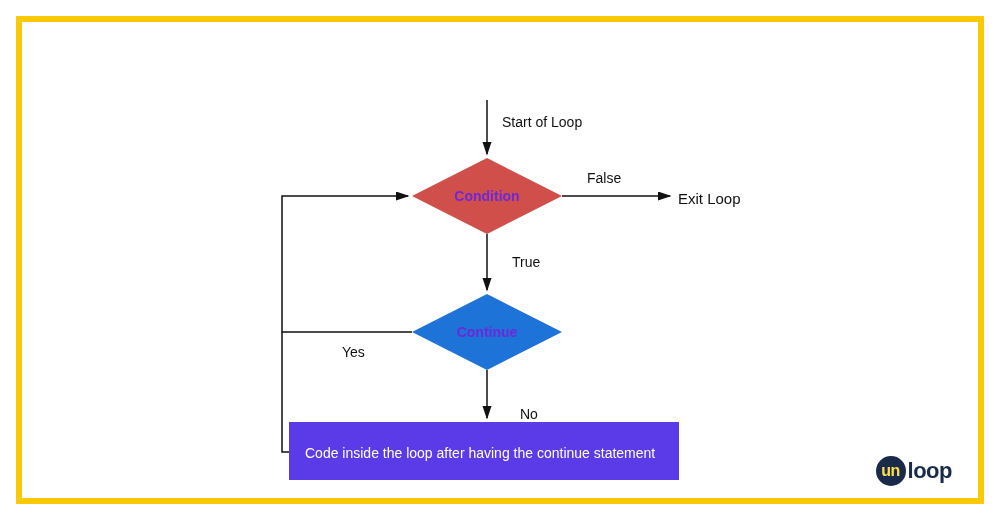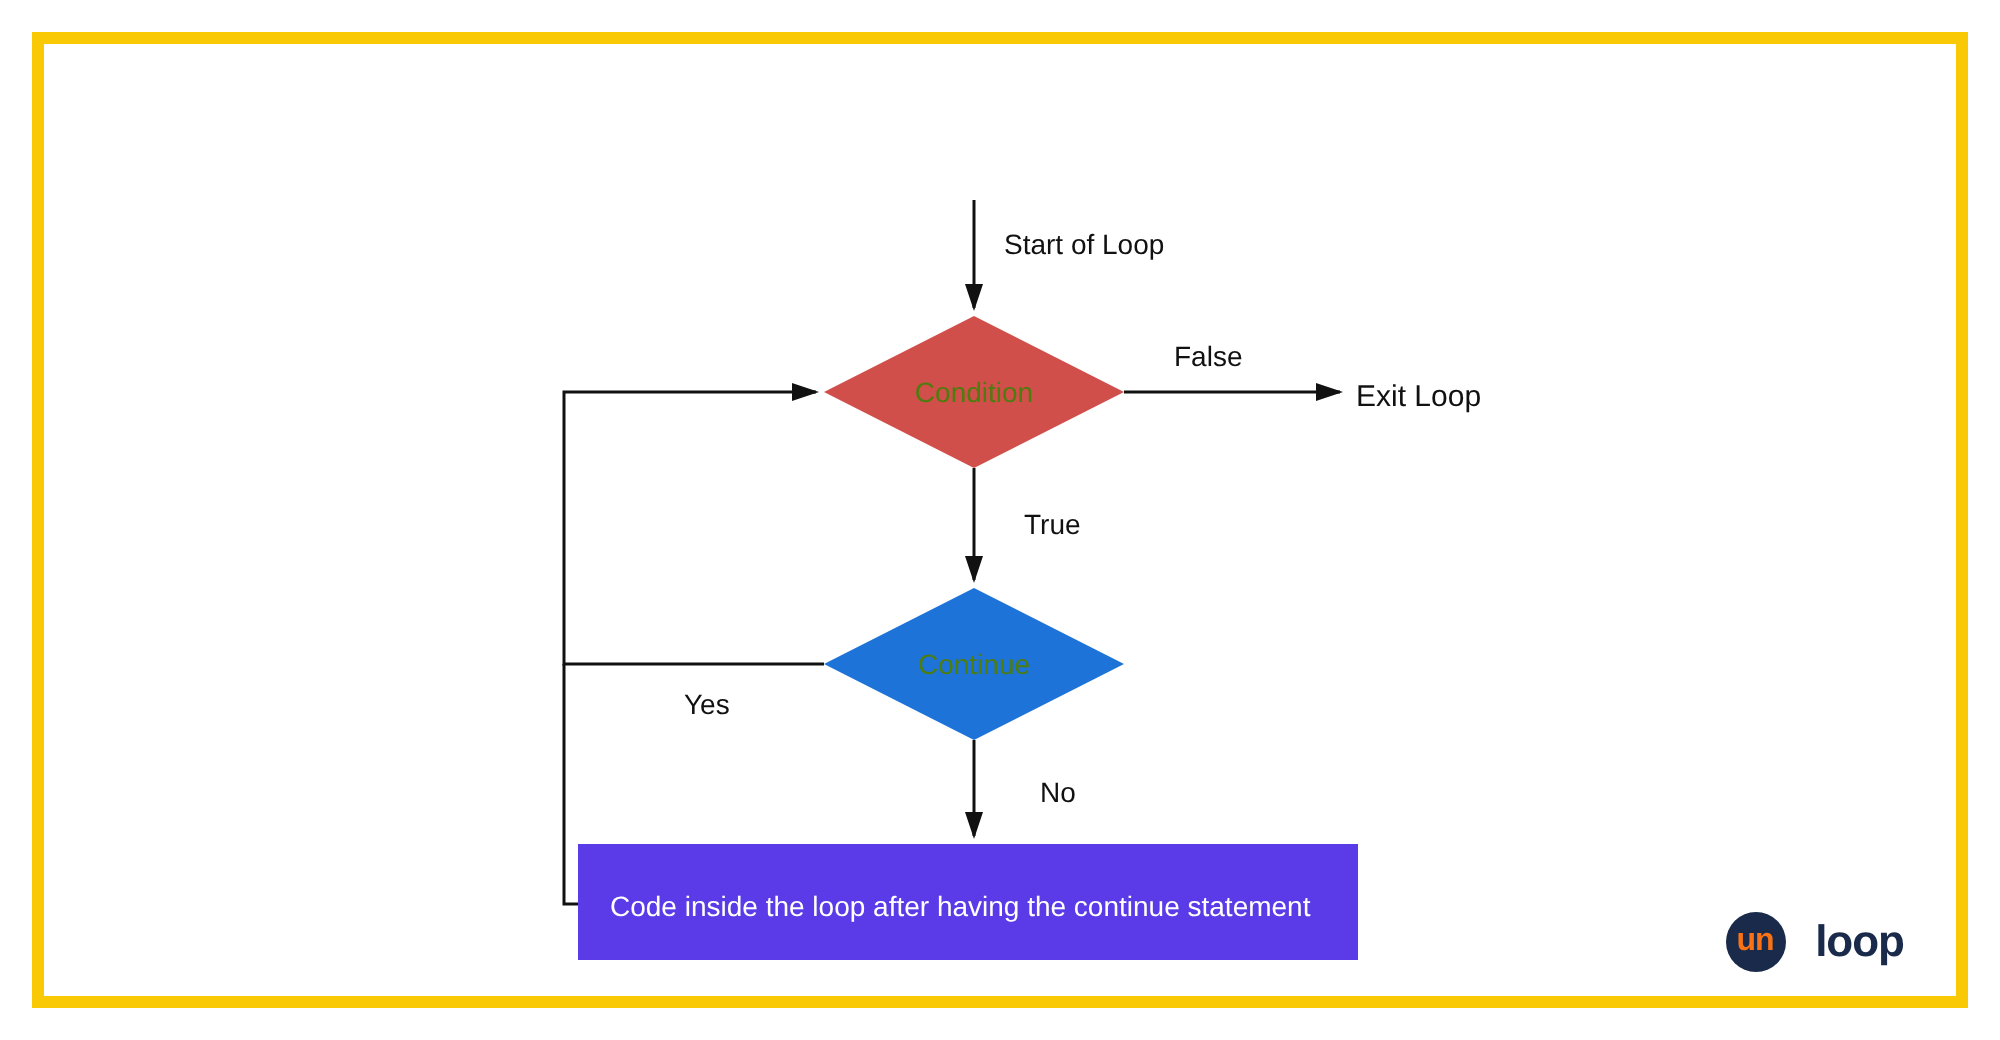--- a/index.html
+++ b/index.html
@@ -34,23 +34,23 @@
     align-items: center;
     justify-content: center;
   }
   .label {
     position: absolute;
     font-size: 14px;
     color: #111;
   }
   .diamond {
     position: absolute;
-    color: #4d7c0f;
+    color: #6d28d9;
     font-size: 14px;
-    font-weight: 400;
+    font-weight: 700;
     display: flex;
     align-items: center;
     justify-content: center;
   }
   .diamond svg { position: absolute; left: 0; top: 0; }
   .diamond span { position: relative; z-index: 2; }
   .code-box {
     position: absolute;
     left: 267px;
     top: 400px;
@@ -72,27 +72,27 @@
     font-weight: 700;
     font-size: 22px;
     color: #1a2a4a;
     letter-spacing: -0.5px;
   }
   .logo-badge {
     width: 30px;
     height: 30px;
     border-radius: 50%;
     background: #1a2a4a;
-    color: #f97316;
+    color: #fde047;
     font-size: 16px;
     font-weight: 700;
     display: flex;
     align-items: center;
     justify-content: center;
-    margin-right: 15px;
+    margin-right: 2px;
   }
 </style>
 </head>
 <body>
 
 <div class="frame">
 
 
   <div class="label" style="left:480px; top:92px;">Start of Loop</div>
 
@@ -111,21 +111,21 @@
 
   <div class="diamond" style="left:390px; top:272px; width:150px; height:76px;">
     <svg width="150" height="76" viewBox="0 0 150 76">
       <polygon points="75,0 150,38 75,76 0,38" fill="#1E73D8"></polygon>
     </svg>
     <span>Continue</span>
   </div>
 
   <div class="label" style="left:320px; top:287px;margin-top:35px;">Yes</div>
 
-  <div class="label" style="left:498px; top:366px;">No</div>
+  <div class="label" style="left:498px; top:384px;">No</div>
 
   <div class="code-box">
     <span>Code inside the loop after having the continue statement</span>
   </div>
 
   <svg width="956" height="476" style="position:absolute;left:0;top:0;pointer-events:none">
     <defs>
       <marker id="ah" markerWidth="10" markerHeight="10" refX="8" refY="3" orient="auto">
         <path d="M0,0 L9,3 L0,6 Z" fill="#111"></path>
       </marker>

